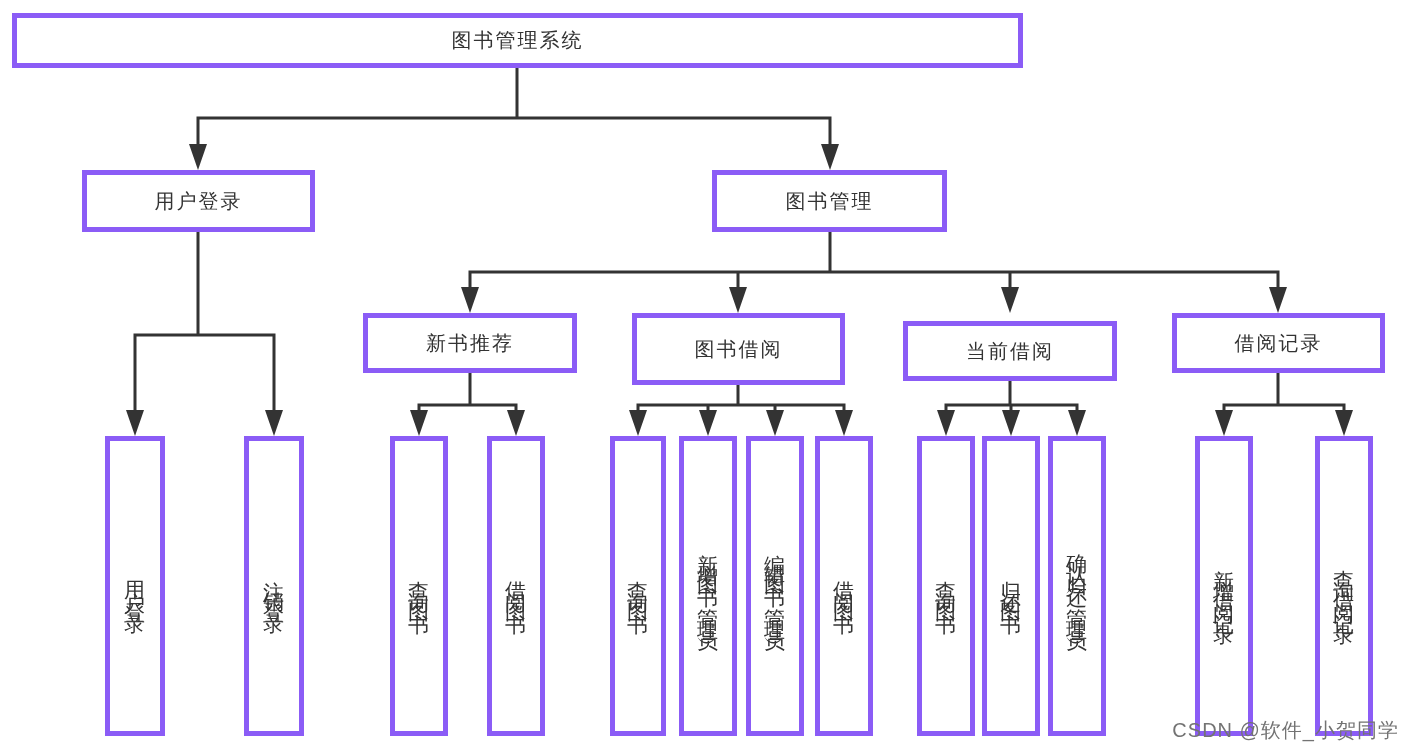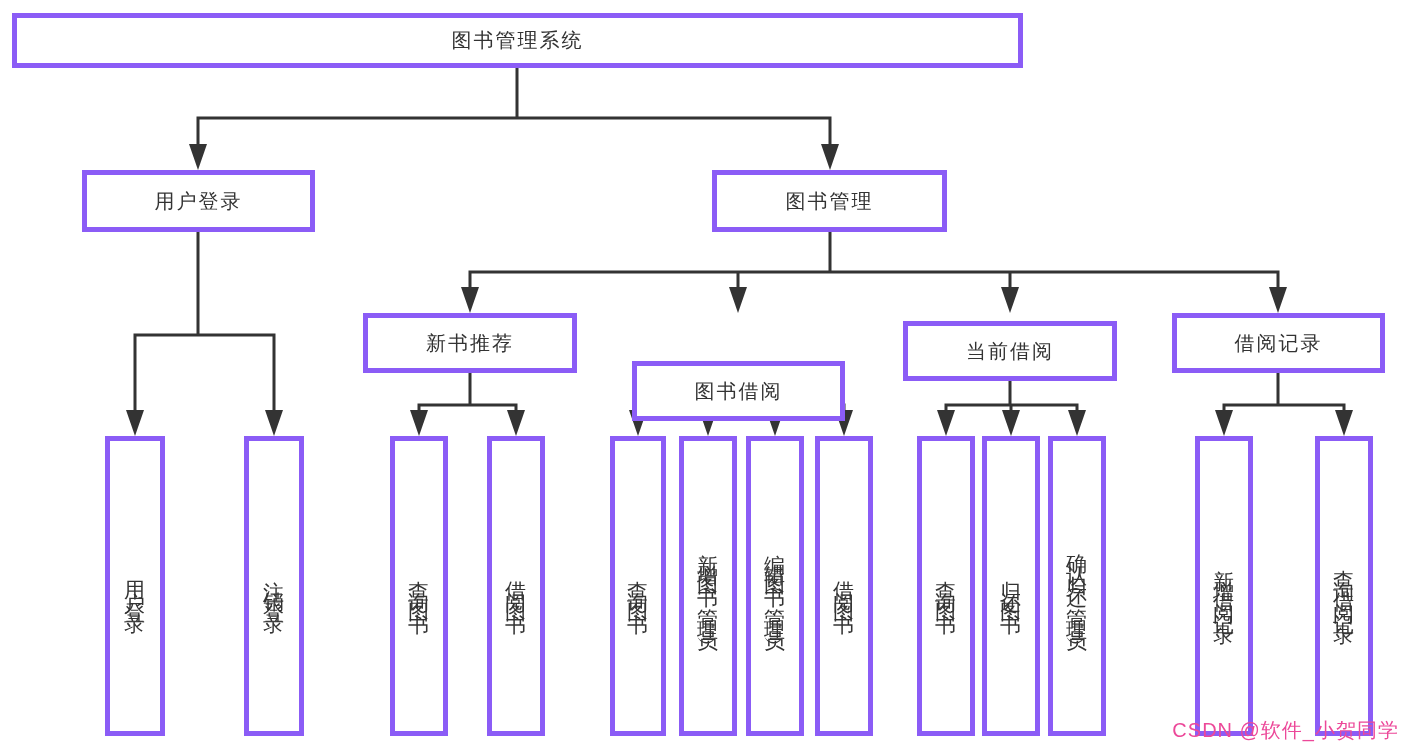--- a/index.html
+++ b/index.html
@@ -108,21 +108,21 @@
   <div class="box" style="left:82px; top:170px; width:233px; height:62px;">
     <span class="hlabel">用户登录</span>
   </div>
   <div class="box" style="left:712px; top:170px; width:235px; height:62px;">
     <span class="hlabel">图书管理</span>
   </div>
 
   <div class="box" style="left:363px; top:313px; width:214px; height:60px;font-family:Liberation Mono, monospace;">
     <span class="hlabel">新书推荐</span>
   </div>
-  <div class="box" style="left:632px; top:313px; width:213px; height:60px;margin-top:48px;">
+  <div class="box" style="left:632px; top:313px; width:213px; height:72px;">
     <span class="hlabel">图书借阅</span>
   </div>
   <div class="box" style="left:903px; top:313px; width:214px; height:60px;margin-top:8px;">
     <span class="hlabel">当前借阅</span>
   </div>
   <div class="box" style="left:1172px; top:313px; width:213px; height:60px;">
     <span class="hlabel">借阅记录</span>
   </div>
 
   <div class="box leaf" style="left:105px; top:436px; width:60px; height:300px;">
@@ -162,15 +162,15 @@
     <span class="vlabel">确认归还（管理员）</span>
   </div>
 
   <div class="box leaf" style="left:1195px; top:436px; width:58px; height:300px;">
     <span class="vlabel">新增借阅记录</span>
   </div>
   <div class="box leaf" style="left:1315px; top:436px; width:58px; height:300px;">
     <span class="vlabel">查询借阅记录</span>
   </div>
 
-  <div id="watermark" style="color: #ec4899;">CSDN @软件_小贺同学</div>
+  <div id="watermark" style="color: #737373;">CSDN @软件_小贺同学</div>
 
 </div>
 
 </body></html>

